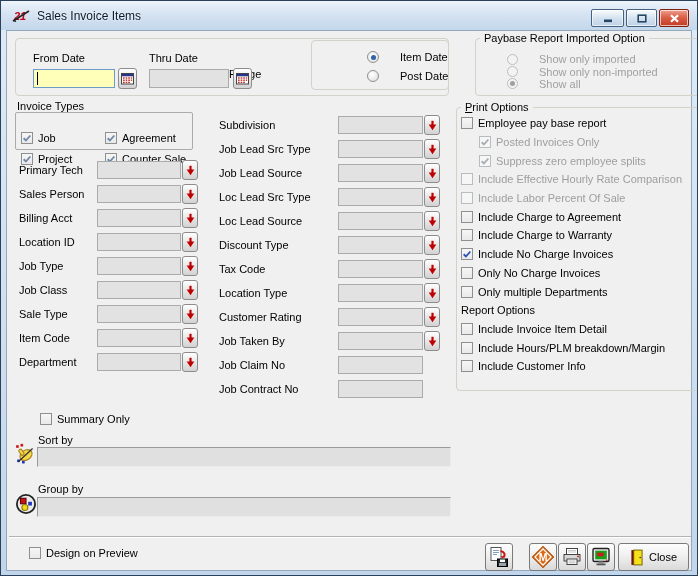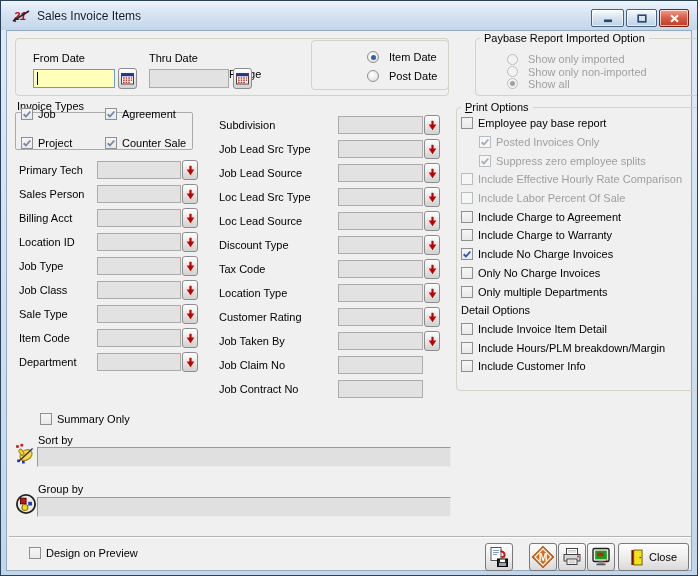--- a/index.html
+++ b/index.html
@@ -48,35 +48,35 @@
 
   .cbrow{display:flex;align-items:center;gap:5px;}
   .cbx{width:12px;height:12px;border:1px solid #8E8F8F;background:linear-gradient(#F6F6F6,#E9E9EB);
     display:inline-flex;align-items:center;justify-content:center;flex:none;}
   .ck{width:10px;height:10px;fill:none;stroke:#2F53B0;stroke-width:2.2;}
   .cbx.dis{border-color:#B7BCBF;background:#F6F6F6;}
   .cbx.dis .ck{stroke:#A4ADB3;}
   .cbx.muted .ck{stroke:#7188A6;}
   .cbrow.disabled .cblab{color:#9E9E9E;}
 
-  .radrow{display:flex;align-items:center;gap:10px;padding-left:44px;}
+  .radrow{display:flex;align-items:center;gap:21px;padding-left:44px;}
   .rad{width:12px;height:12px;border-radius:50%;border:1px solid #8E8F8F;flex:none;
     background:radial-gradient(circle at 40% 35%,#FFF,#DCDCDC);display:inline-flex;align-items:center;justify-content:center;}
   .rad .dot{width:5px;height:5px;border-radius:50%;background:#2F62A8;display:none;}
   .rad.sel .dot{display:block;}
   .rad.dis{border-color:#BDBDBD;background:#F3F3F3;}
   .rad.dis .dot{background:#A0A0A0;}
   .radrow.disabled .radlab{color:#A0A0A0;}
 
   #date-radios{position:absolute;left:316px;top:20px;display:flex;flex-direction:column;gap:7px;}
   #paybase-radios{position:absolute;left:456px;top:22px;display:flex;flex-direction:column;}
   #paybase-radios .radrow{height:12.4px;}
   #paybase-radios .rad{width:11px;height:11px;}
 
-  #invoice-grid{position:absolute;left:14px;top:77px;display:grid;grid-template-columns:84px auto;row-gap:17px;}
+  #invoice-grid{position:absolute;left:14px;top:101px;display:grid;grid-template-columns:84px auto;row-gap:9px;}
 
   #print-list{position:absolute;left:454px;top:83px;width:232px;}
   #print-list .cbrow{height:18.7px;}
   #print-list .cbrow.ind{padding-left:18px;text-align:right;}
   .opt-head{height:18.7px;display:flex;align-items:center;}
 
   .bigfield{position:absolute;left:30px;width:414px;height:20px;background:#E0E0E0;
     border:1px solid #9A9A9A;border-bottom-color:#ECECEC;border-right-color:#ECECEC;}
   .sideicon{position:absolute;width:22px;height:22px;display:inline-flex;}
 
@@ -499,21 +499,21 @@
           <span class="cblab">Include No Charge Invoices</span>
         </label>
         <label class="cbrow">
           <span class="cbx"></span>
           <span class="cblab">Only No Charge Invoices</span>
         </label>
         <label class="cbrow">
           <span class="cbx"></span>
           <span class="cblab">Only multiple Departments</span>
         </label>
-        <div class="opt-head">Detail Options</div>
+        <div class="opt-head">Report Options</div>
         <label class="cbrow">
           <span class="cbx"></span>
           <span class="cblab">Include Invoice Item Detail</span>
         </label>
         <label class="cbrow">
           <span class="cbx"></span>
           <span class="cblab">Include Hours/PLM breakdown/Margin</span>
         </label>
         <label class="cbrow">
           <span class="cbx"></span>

